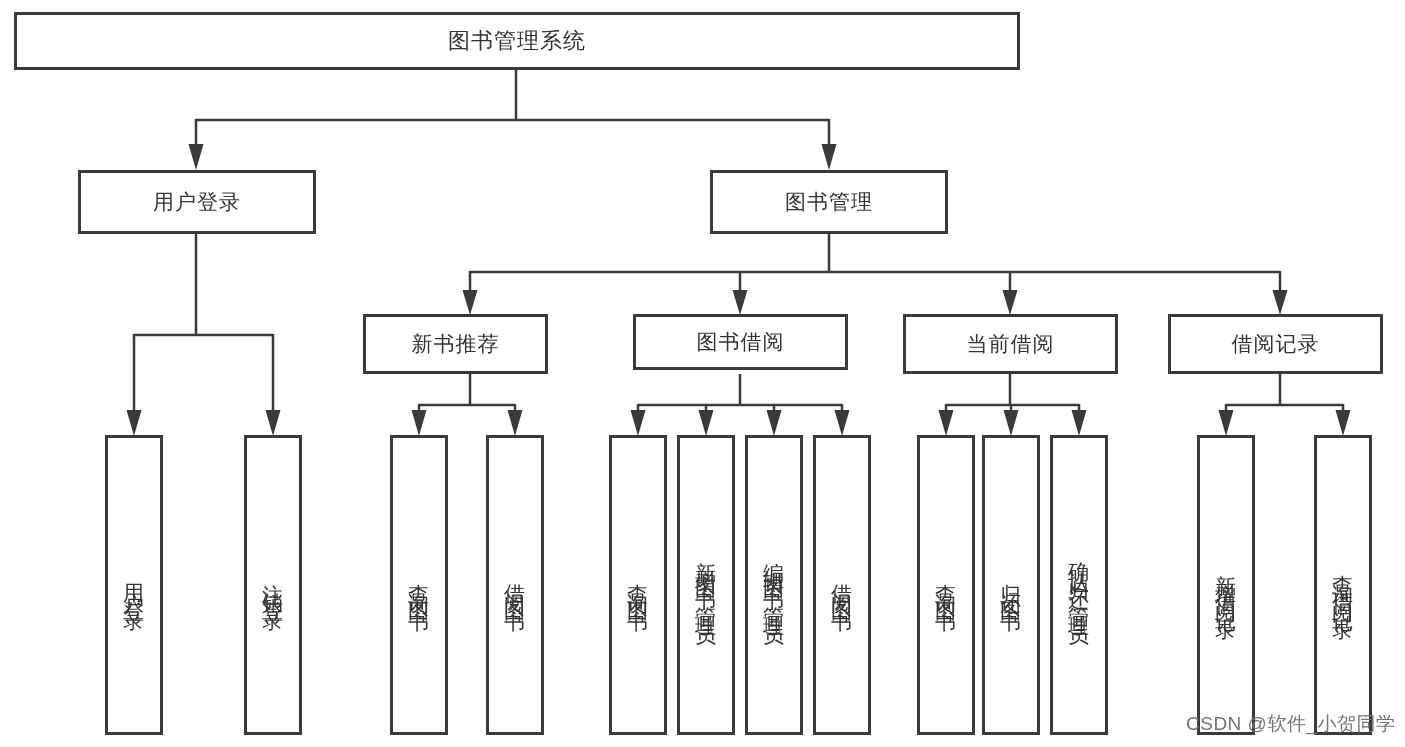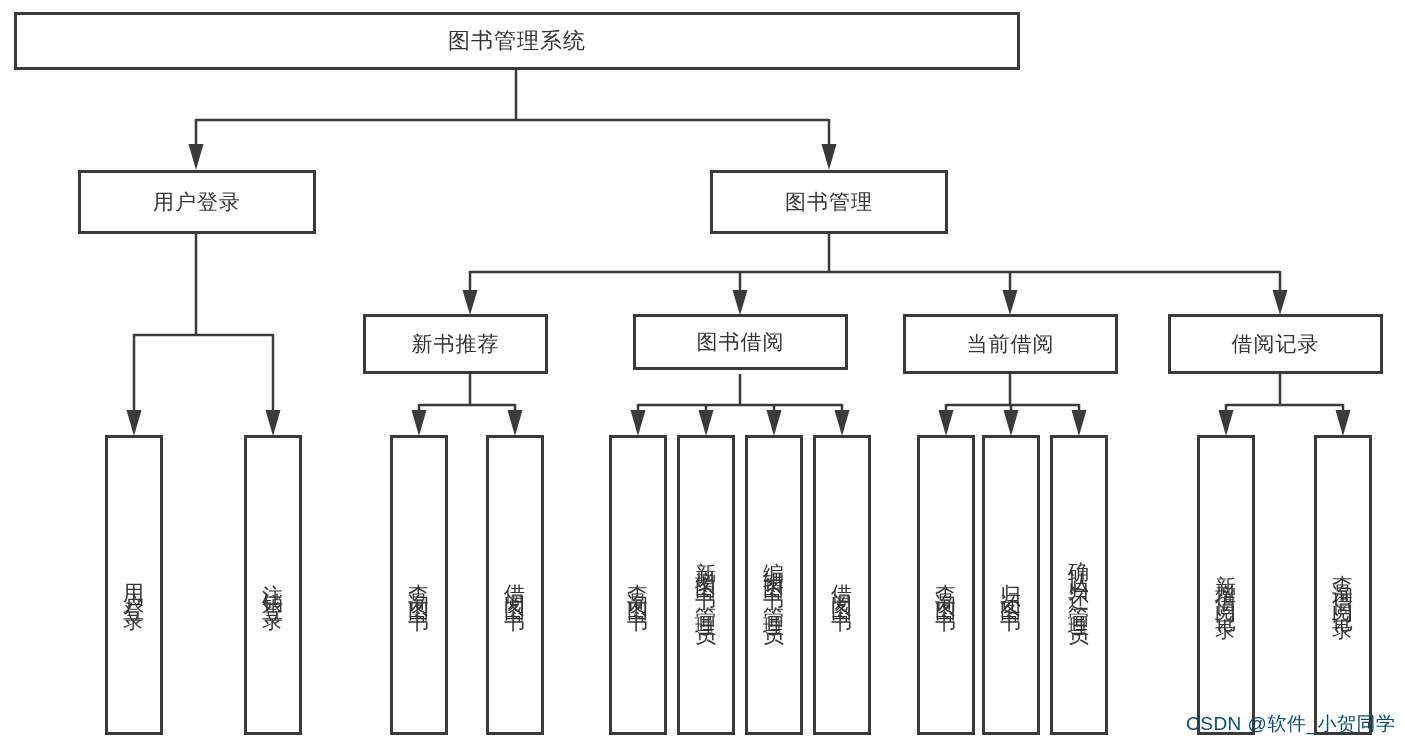--- a/index.html
+++ b/index.html
@@ -72,21 +72,21 @@
   .n-leaf-d2 { left: 982px; }
   .n-leaf-d3 { left: 1050px; }
   .n-leaf-e1 { left: 1197px; }
   .n-leaf-e2 { left: 1314px; }
 
   .watermark {
     position: absolute;
     left: 1186px;
     top: 711px;
     font-size: 19px;
-    color: #0c4a6e;
+    color: #737373;
     letter-spacing: 0.5px;
     white-space: nowrap;
   }
 </style>
 </head>
 <body>
 
 <div class="canvas">
 
   <svg class="connectors" width="1405" height="747" viewBox="0 0 1405 747" xmlns="http://www.w3.org/2000/svg">

